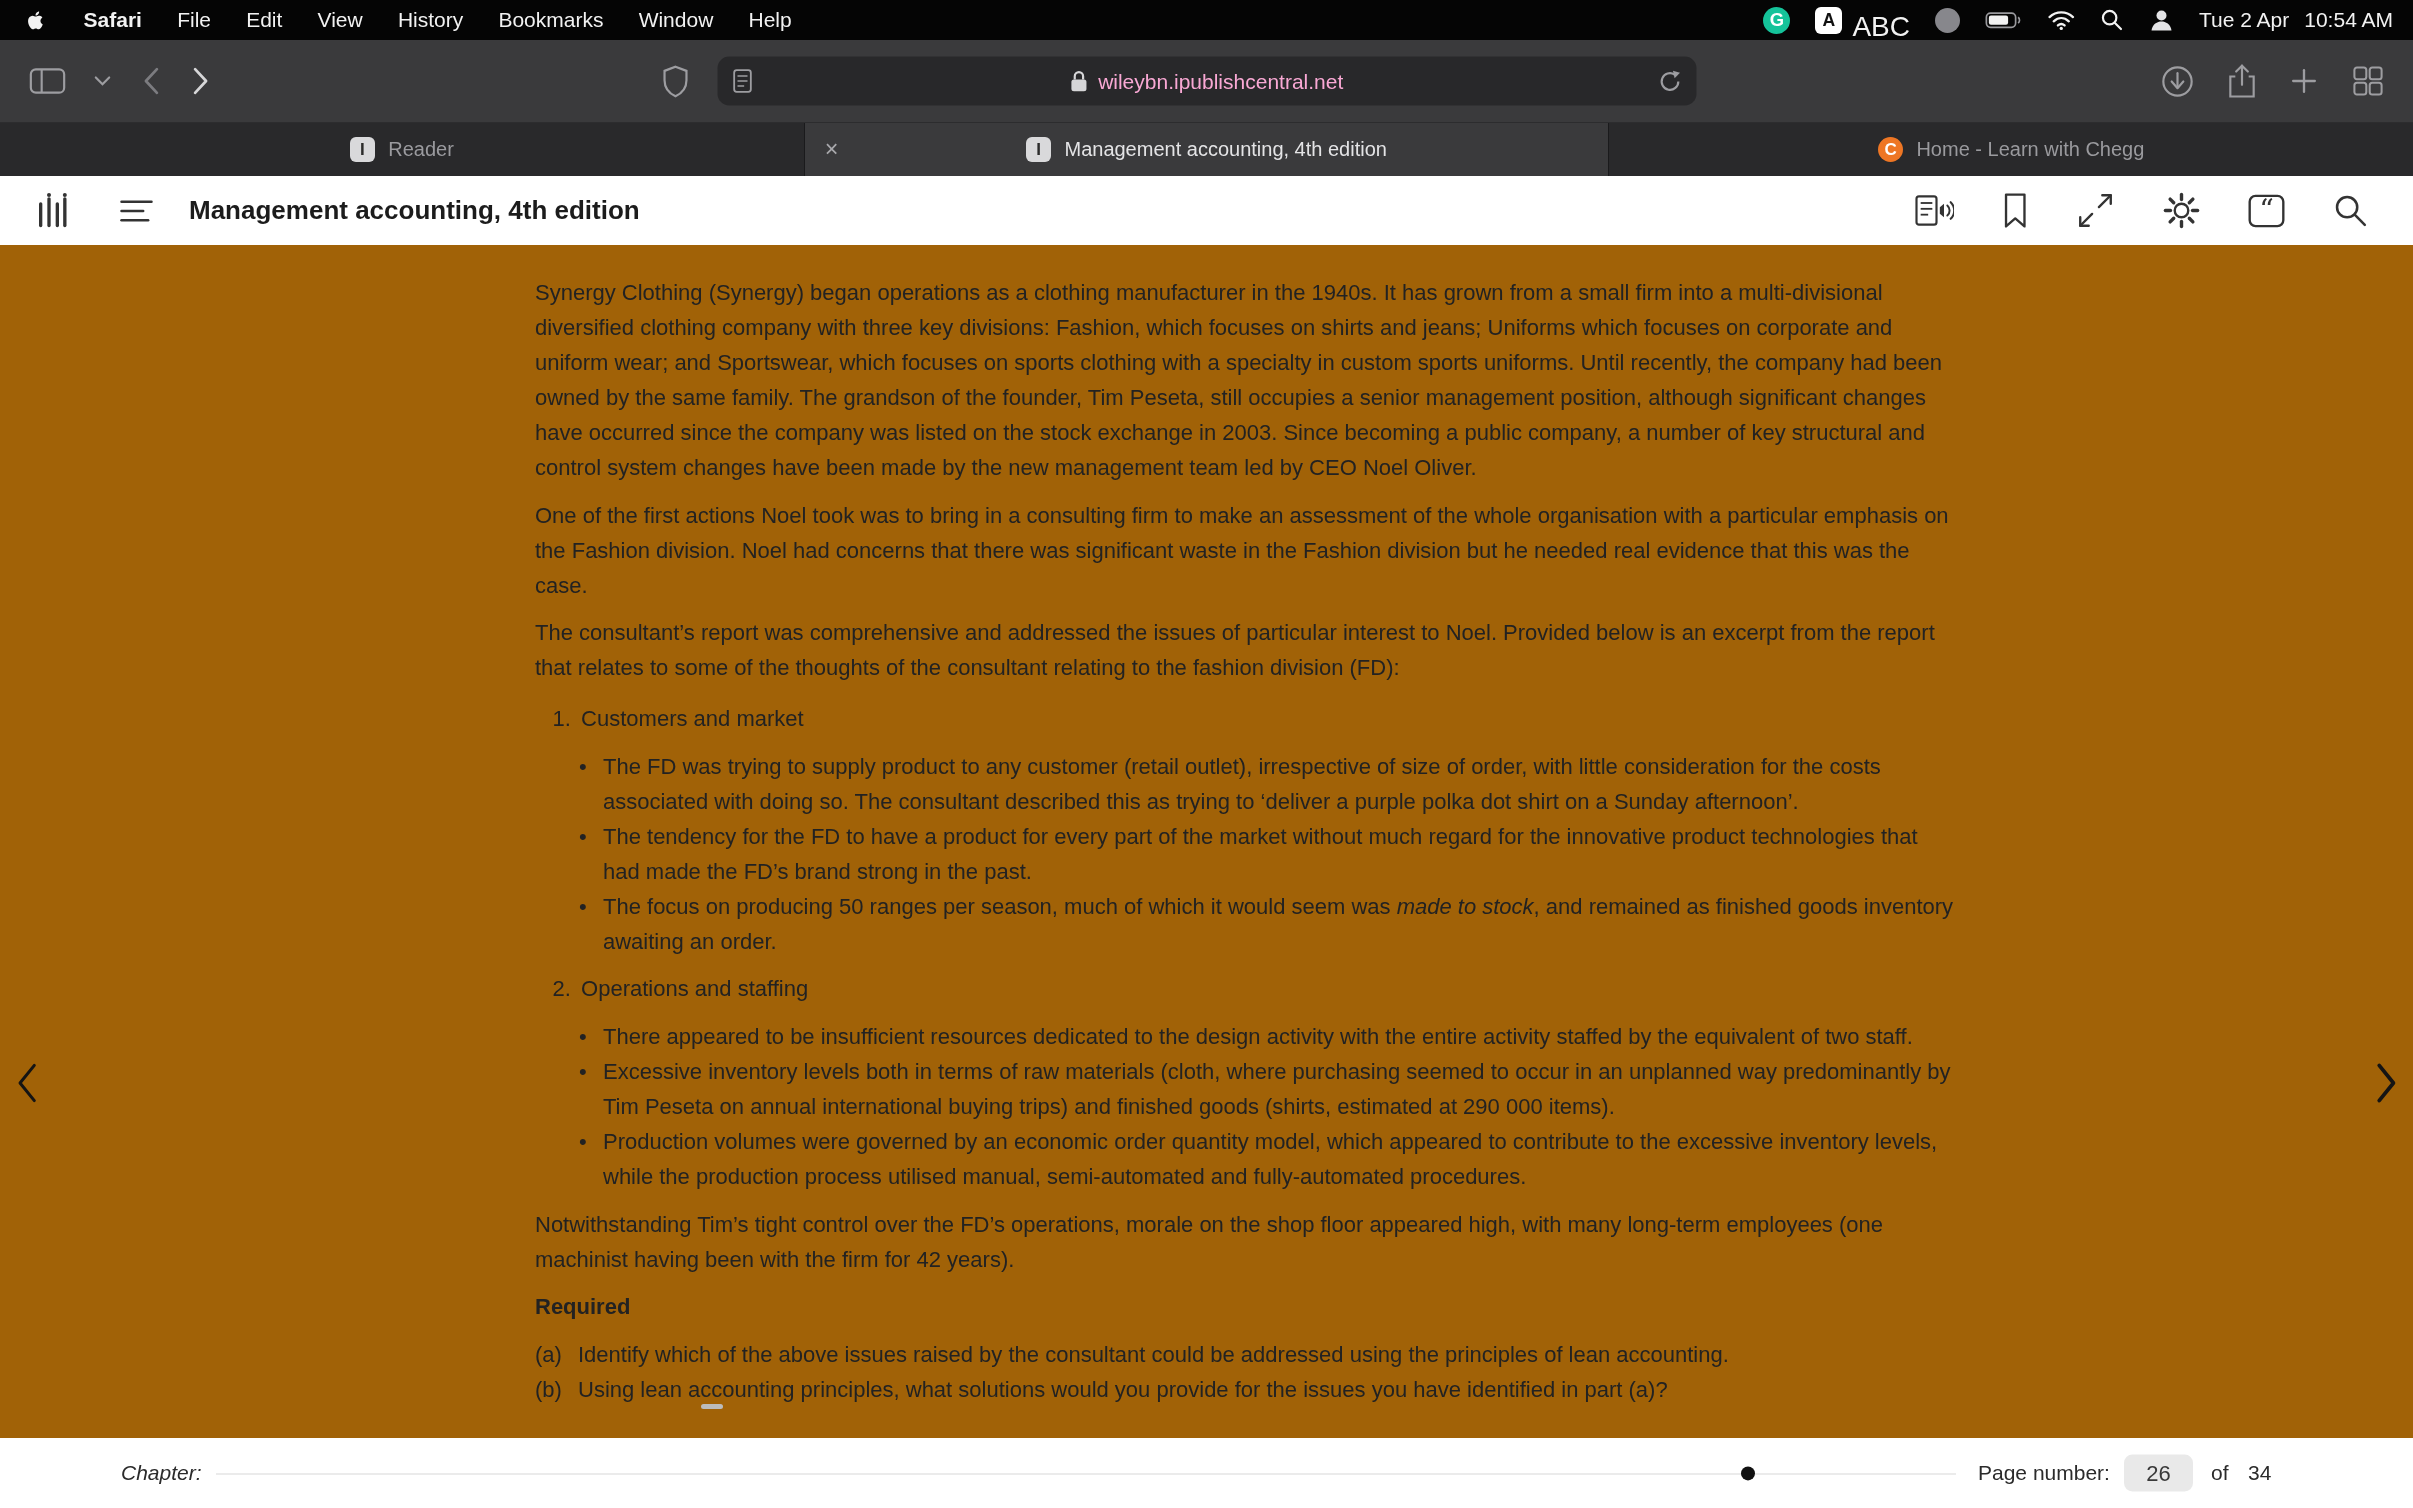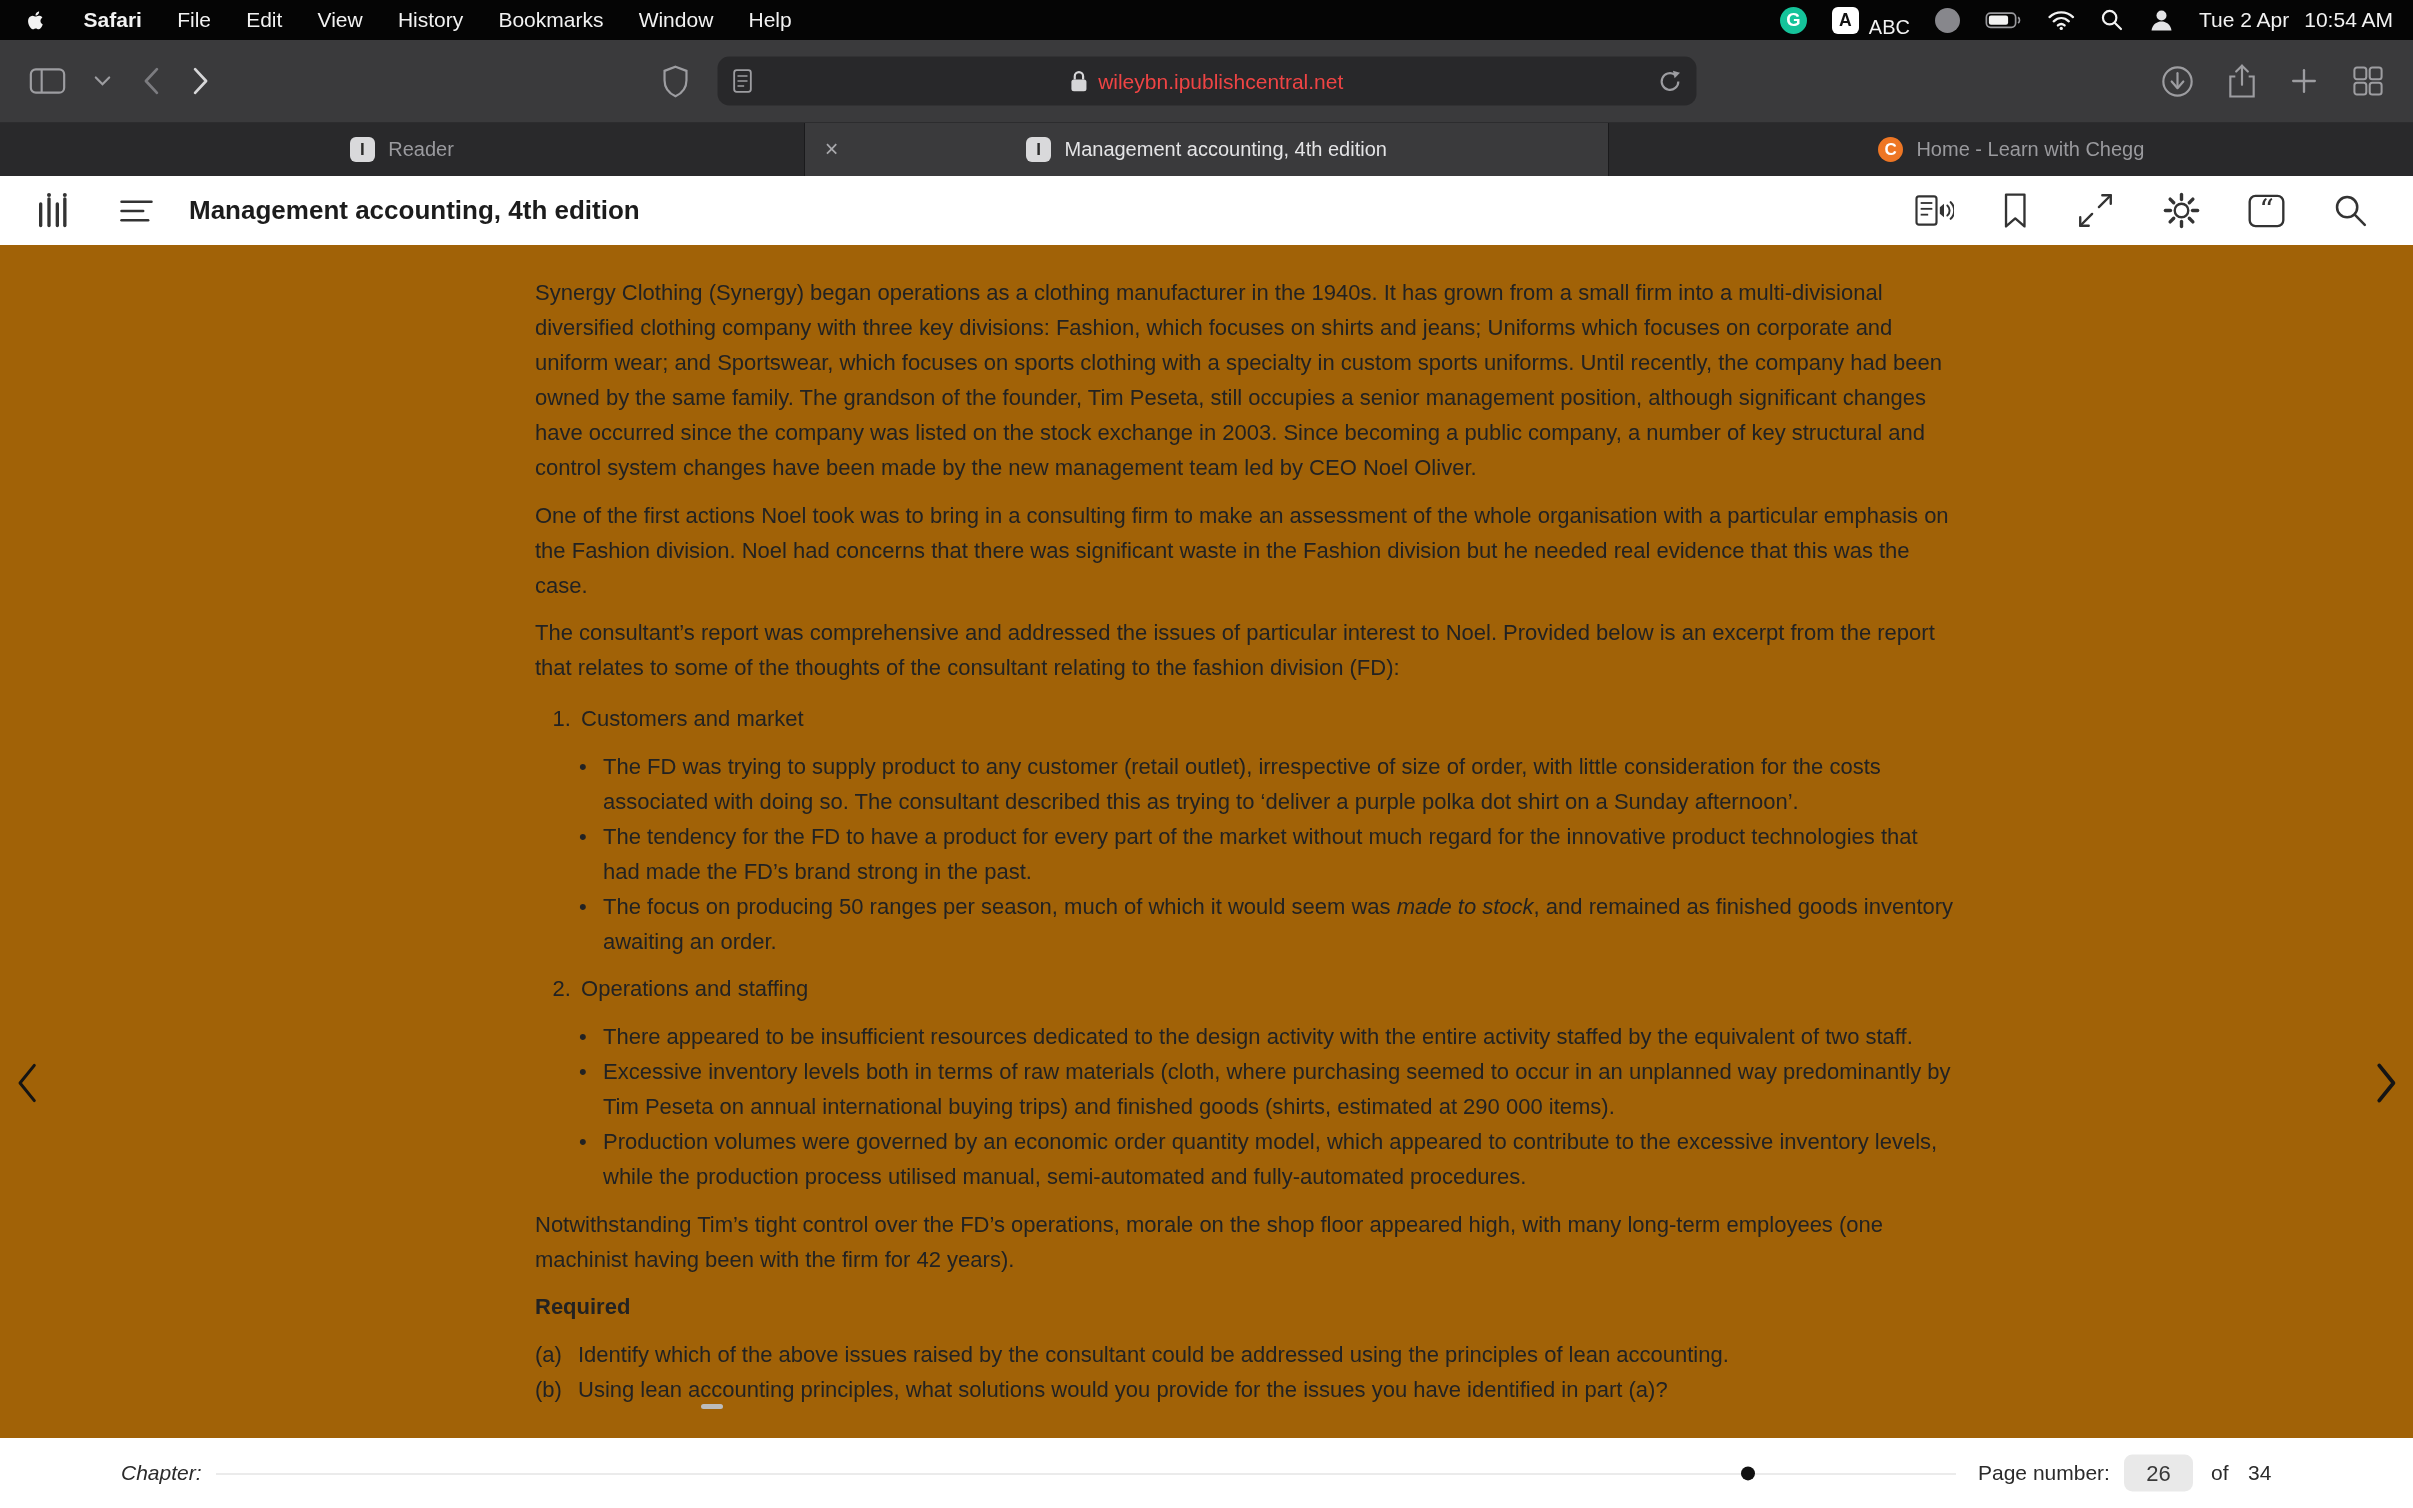--- a/index.html
+++ b/index.html
@@ -17,21 +17,21 @@
   }
   .mb-left { display:flex; align-items:center; }
   .apple-menu { display:flex; align-items:center; padding:0 18.4px 0 5px; }
   .menu-item { padding:0 17.6px; white-space:nowrap; }
   .menu-item.app { font-weight:bold; }
   .mb-right { margin-left:auto; display:flex; align-items:center; gap:25px; }
   .badge-a {
     width:27px; height:27px; background:#ffffff; color:#111; border-radius:5.9px;
     display:flex; align-items:center; justify-content:center; font-size:17.6px; font-weight:bold;
   }
-  .input-source-label { font-size:20px; margin-left:-15px;margin-top:14px; }
+  .input-source-label { font-size:28px; margin-left:-15px;margin-top:14px; }
   .grammarly { width:27px; height:27px; border-radius:50%; background:#15c39a; color:#fff;
     display:flex; align-items:center; justify-content:center; font-weight:bold; font-size:18.4px; }
   .gray-circle { width:25px; height:25px; border-radius:50%; background:#87878c; }
   .clock { display:flex; gap:15px; font-size:21px; }
 
   
   .toolbar {
     height:82px; background:#3a3a3c; display:flex; align-items:center;
     position:relative; padding:0 28.5px; flex:0 0 auto;
   }
@@ -41,21 +41,21 @@
   .tb-icon.dim { color:#7c7c80; }
   .shield-wrap { position:absolute; left:662px; top:50%; transform:translateY(-50%); }
   .url-field {
     position:absolute; left:50%; top:50%; transform:translate(-50%,-50%);
     width:979px; height:49px; background:#28282a; border-radius:11.7px;
     display:flex; align-items:center; padding:0 15px;
   }
   .url-page-btn { display:flex; align-items:center; color:#9d9da1; }
   .url-center {
     position:absolute; left:50%; top:50%; transform:translate(-50%,-50%);
-    display:flex; align-items:center; gap:10px; color:#ef4444; font-size:21px; white-space:nowrap;
+    display:flex; align-items:center; gap:10px; color:#f9a8d4; font-size:21px; white-space:nowrap;
   }
   .url-reload { position:absolute; right:13.4px; top:50%; transform:translateY(-50%); color:#9d9da1; }
   .tb-right { margin-left:auto; display:flex; align-items:center; gap:32px; }
 
   
   .tabbar { height:54px; display:flex; background:#1f1f21; border-top:0.8px solid #2c2c2e; flex:0 0 auto; }
   .tab {
     flex:1 1 0; display:flex; align-items:center; justify-content:center; gap:13.4px;
     background:#29292b; color:#9a9a9e; font-size:20px; position:relative;
     border-right:0.8px solid #1a1a1c; cursor:default; min-width:0;

